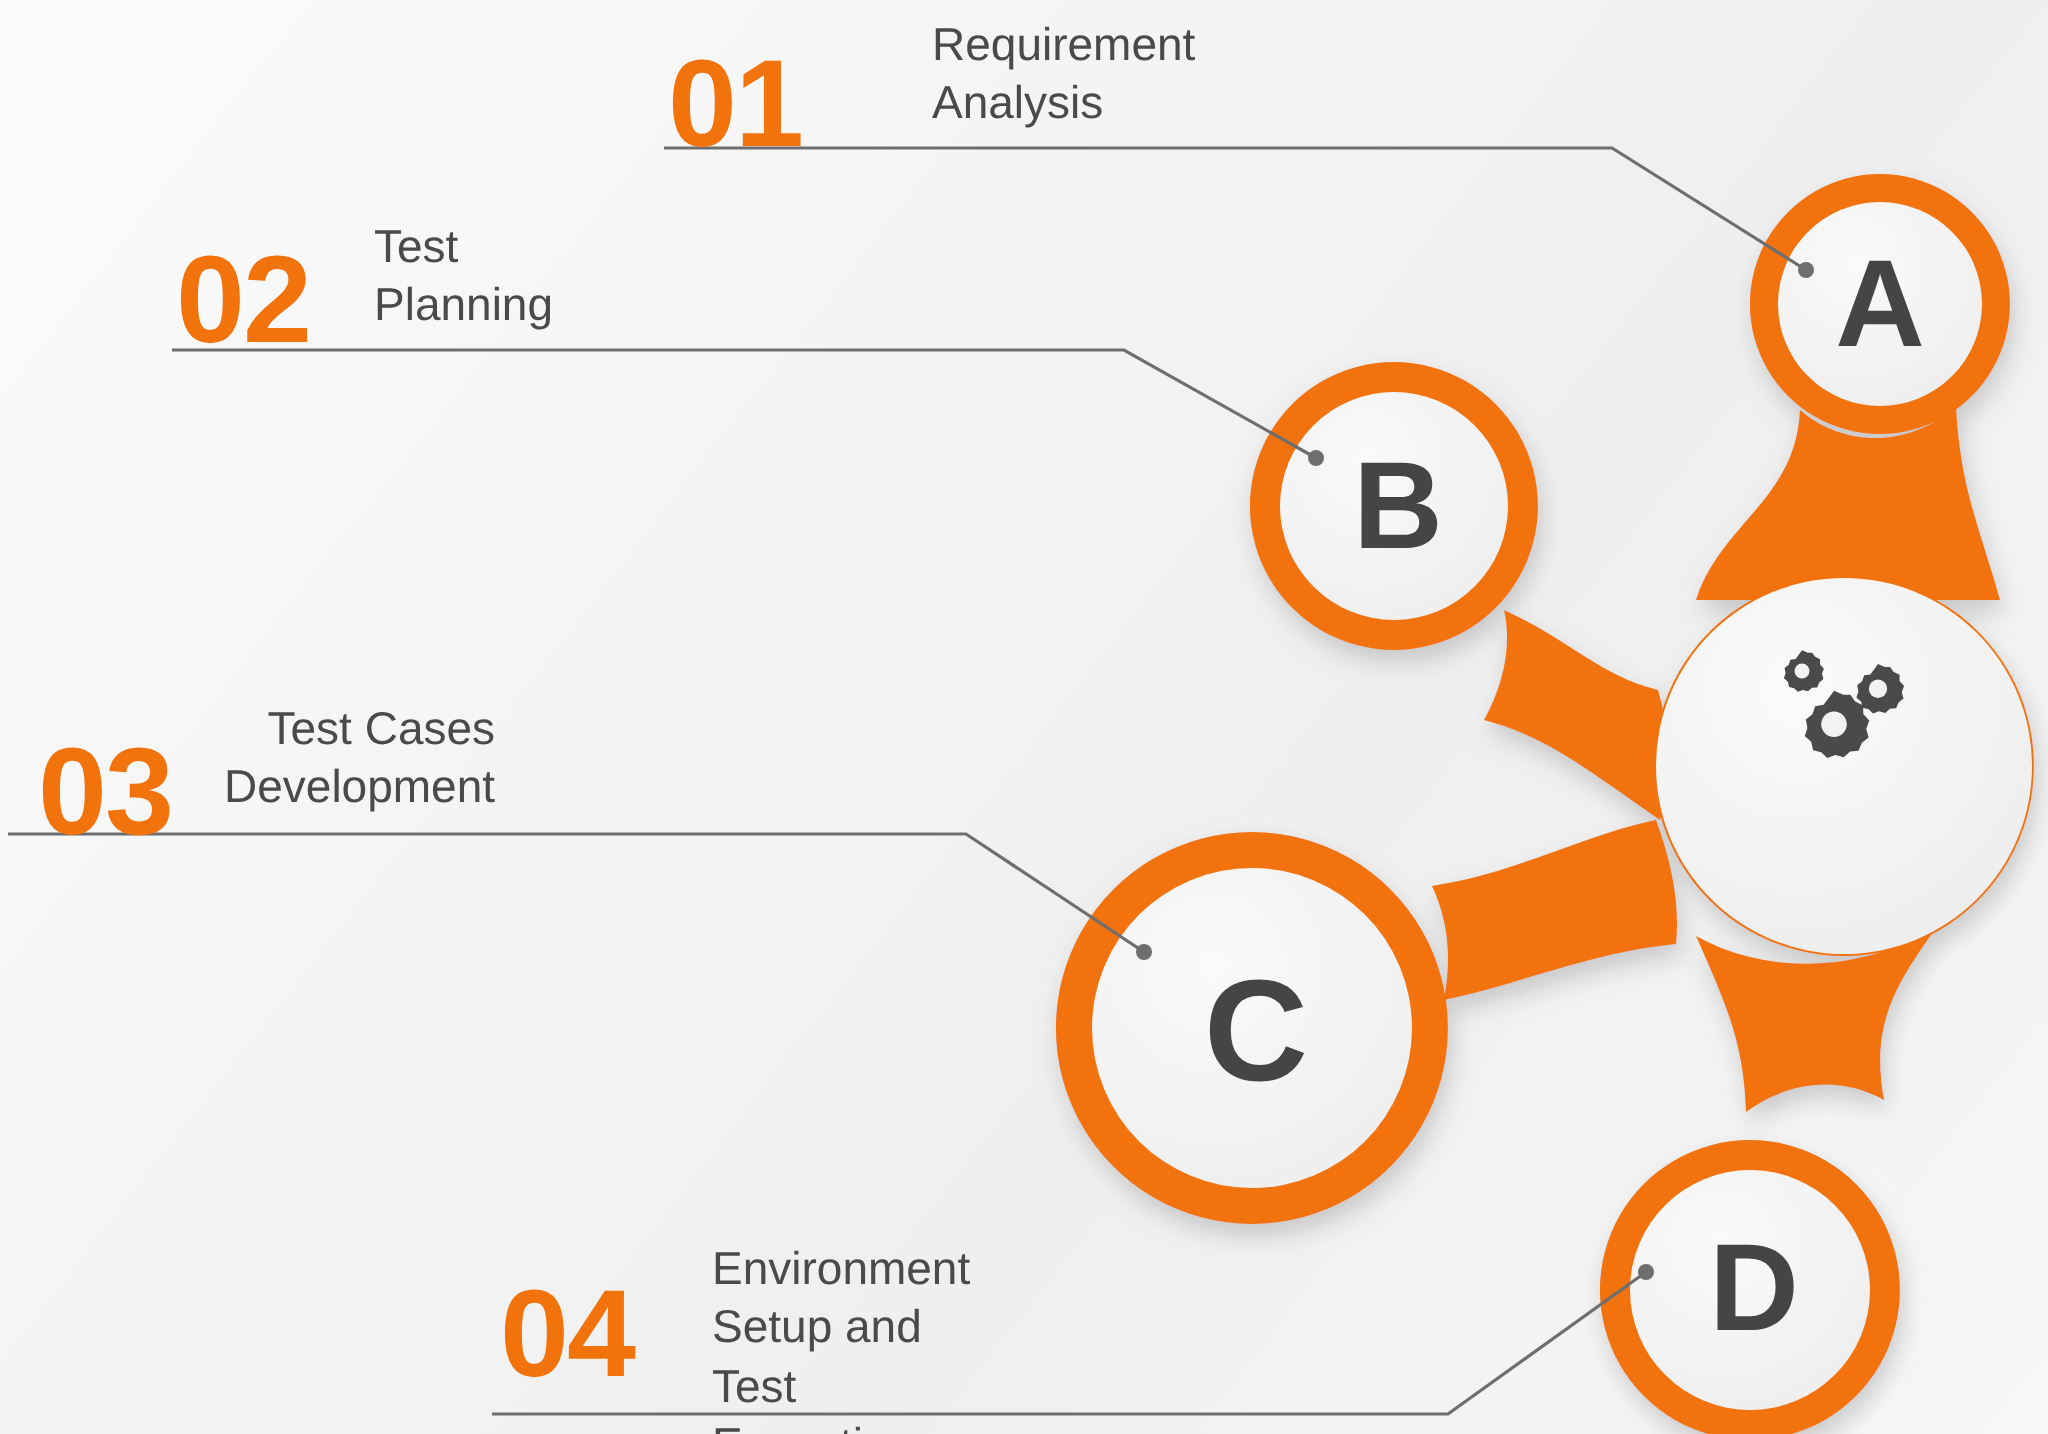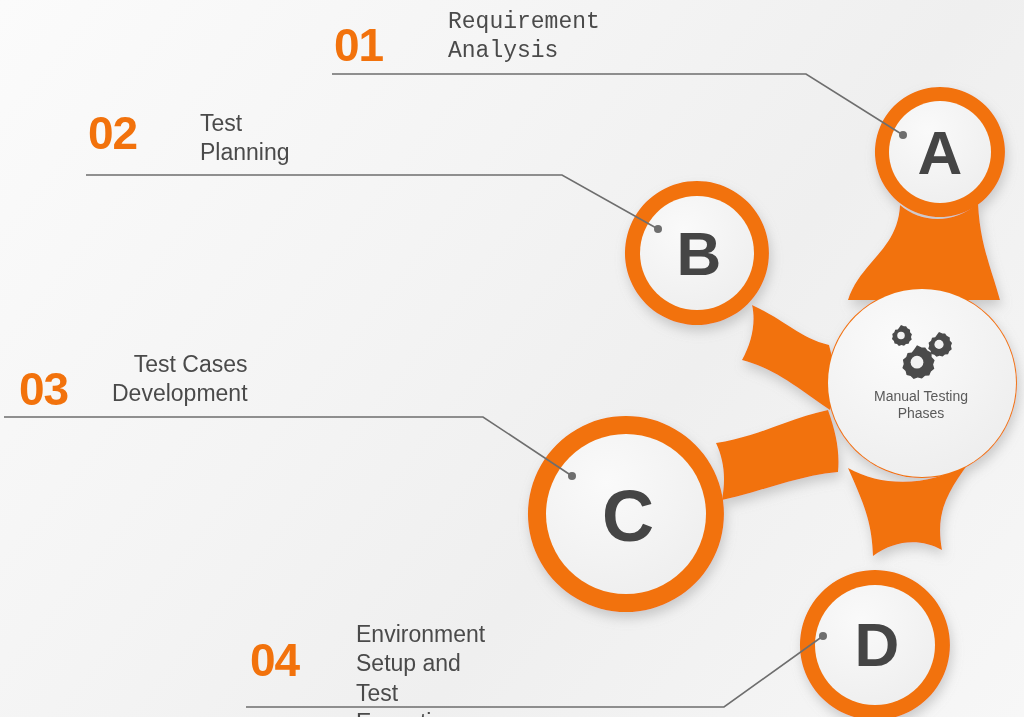--- a/index.html
+++ b/index.html
@@ -38,21 +38,21 @@
     white-space: nowrap;
     user-select: none;
   }
   .step {
     position: absolute;
   }
   .step-num {
     position: absolute;
     font-family: "Liberation Sans", sans-serif;
     font-weight: bold;
-    font-size: 46px;
+    font-size: 62px;
     color: #F2720C;
     line-height: 1;
     letter-spacing: -1px;
     white-space: nowrap;
   }
   .step-label {
     position: absolute;
     font-family: "Liberation Sans", sans-serif;
     font-size: 23px;
     color: #4a4a4a;
@@ -194,31 +194,29 @@
       <circle cx="572" cy="476" r="4"></circle>
       <circle cx="823" cy="636" r="4"></circle>
     </g>
   </svg>
 
   <div class="node-letter" style="left:940px; top:153px; font-size:62px;">A</div>
   <div class="node-letter" style="left:699px; top:254px; font-size:62px;">B</div>
   <div class="node-letter" style="left:628px; top:516px; font-size:72px;">C</div>
   <div class="node-letter" style="left:877px; top:645px; font-size:62px;">D</div>
 
-  <div class="hub-text" style="left:921px; top:388px;">Manual Testing
-Phases</div>
 
   <div class="step">
     <div class="step-num" style="left:334px; top:22px;">01</div>
-    <div class="step-label" style="left:448px; top:8px;font-family:Liberation Mono, monospace;">Requirement Analysis</div>
-  </div>
-
-  <div class="step">
-    <div class="step-num" style="left:88px; top:110px;text-align:center;">02</div>
-    <div class="step-label" style="left:200px; top:109px;">Test Planning</div>
+    <div class="step-label" style="left:466px; top:8px;">Requirement Analysis</div>
+  </div>
+
+  <div class="step">
+    <div class="step-num" style="left:88px; top:120px;text-align:center;">02</div>
+    <div class="step-label" style="left:187px; top:109px;">Test Planning</div>
   </div>
 
   <div class="step">
     <div class="step-num" style="left:19px; top:366px;">03</div>
     <div class="step-label" style="left:112px; top:350px;text-align:right;">Test Cases Development</div>
   </div>
 
   <div class="step">
     <div class="step-num" style="left:250px; top:637px;">04</div>
     <div class="step-label" style="left:356px; top:620px;">Environment Setup and Test

